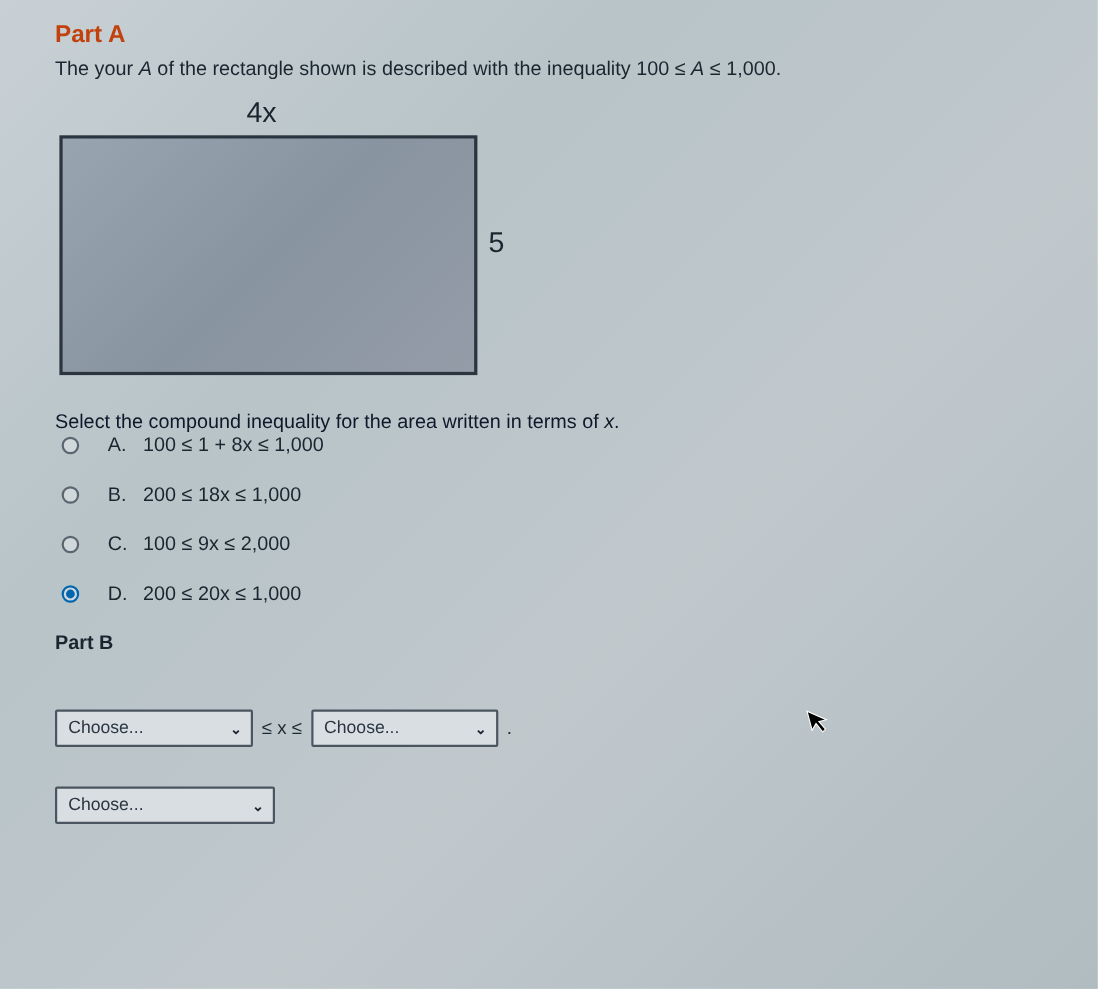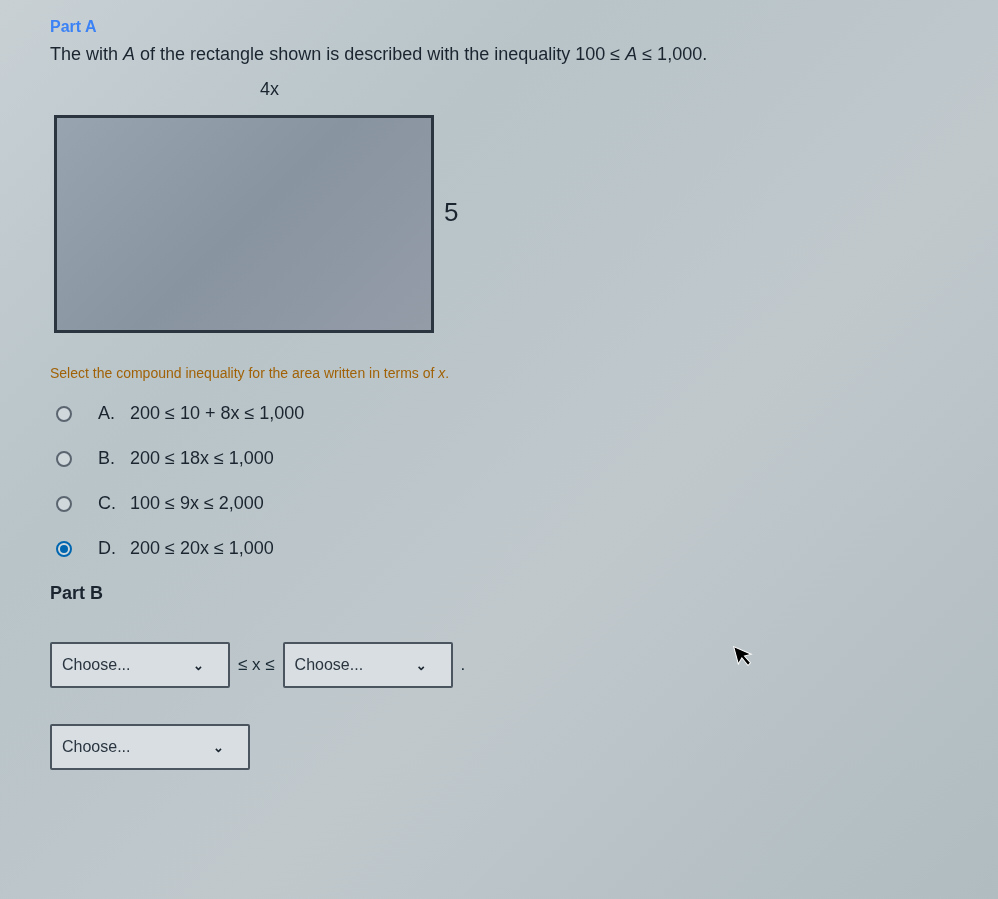--- a/index.html
+++ b/index.html
@@ -8,66 +8,64 @@
     height: 899px;
     background: linear-gradient(135deg, #c8d0d4 0%, #b8c4c8 30%, #c0c8cc 60%, #b0bcc0 100%);
     font-family: Arial, Helvetica, sans-serif;
     color: #1a2530;
     padding: 18px 50px 20px 50px;
     position: relative;
     overflow: hidden;
   }
   .heading {
     font-weight: bold;
-    font-size: 16px;
+    font-size: 22px;
     margin-bottom: 8px;
-    color: #3b82f6;
+    color: #c2410c;
   }
   .prompt-text {
     font-size: 18px;
     color: #1a2530;
     margin-bottom: 22px;
   }
   .italic { font-style: italic; }
   .rect-wrap {
     position: relative;
     width: 420px;
     height: 250px;
     margin-bottom: 28px;
     margin-left: 4px;
   }
   .rect-top-label {
     position: absolute;
     top: -8px;
     left: 170px;
-    font-size: 18px;
+    font-size: 26px;
     color: #1a2530;
     font-weight: 500;
-    margin-left: 36px;
   }
   .rect-shape {
     position: absolute;
     top: 28px;
     left: 0;
     width: 380px;
     height: 218px;
     border: 3px solid #2a3540;
     background: linear-gradient(135deg, #98a4b0 0%, #8894a0 50%, #949ca8 100%);
   }
   .rect-side-label {
     position: absolute;
     top: 110px;
     left: 390px;
     font-size: 26px;
     color: #1a2530;
   }
   .question-text {
-    font-size: 14px;
-    color: #a16207;
-    margin-bottom: 22px;
+    font-size: 18px;
+    color: #0f172a;
   }
   .options { margin-bottom: 24px; }
   .option-row {
     display: flex;
     align-items: center;
     margin-bottom: 24px;
     font-size: 18px;
     color: #1a2530;
   }
   .radio {
@@ -93,40 +91,40 @@
     background: #0066b0;
     border-radius: 50%;
     top: 2px;
     left: 2px;
   }
   .opt-letter { margin-right: 14px; min-width: 18px; }
   .partb-heading {
     font-weight: bold;
     font-size: 18px;
     margin-top: 6px;
-    margin-bottom: 38px;
+    margin-bottom: 50px;
     color: #1a2530;
   }
   .fill-row {
     display: flex;
     align-items: center;
     font-size: 17px;
     color: #1a2a35;
     margin-bottom: 36px;
     flex-wrap: wrap;
     gap: 8px;
   }
   .select-box {
     border: 2px solid #4a5560;
     background: #d8dee2;
-    height: 46px;
+    height: 34px;
     display: inline-flex;
     align-items: center;
     justify-content: space-between;
-    padding: 0 24px 0 10px;
+    padding: 0 8px 0 10px;
     font-size: 16px;
     color: #2a3540;
     cursor: pointer;
     border-radius: 2px;
   }
   .select-box.wide { width: 180px; }
   .select-box.med { width: 170px; }
   .select-box.narrow { width: 200px; }
   .chevron {
     font-size: 13px;
@@ -142,38 +140,38 @@
     color: #000;
     transform: rotate(-15deg);
   }
 </style>
 </head>
 <body>
 
 <div class="heading">Part A</div>
 
 <div class="prompt-text">
-  <span>The with </span><span class="italic">A</span><span> of the rectangle shown is described with the inequality 100 ≤ </span><span class="italic">A</span><span> ≤ 1,000.</span>
+  <span>The your </span><span class="italic">A</span><span> of the rectangle shown is described with the inequality 100 ≤ </span><span class="italic">A</span><span> ≤ 1,000.</span>
 </div>
 
 <div class="rect-wrap">
   <div class="rect-top-label">4x</div>
   <div class="rect-shape"></div>
   <div class="rect-side-label">5</div>
 </div>
 
 <div class="question-text">
   <span>Select the compound inequality for the area written in terms of </span><span class="italic">x</span><span>.</span>
 </div>
 
 <div class="options">
   <div class="option-row">
     <span class="radio"></span>
     <span class="opt-letter">A.</span>
-    <span>200 ≤ 10 + 8x ≤ 1,000</span>
+    <span>100 ≤ 1 + 8x ≤ 1,000</span>
   </div>
   <div class="option-row">
     <span class="radio"></span>
     <span class="opt-letter">B.</span>
     <span>200 ≤ 18x ≤ 1,000</span>
   </div>
   <div class="option-row">
     <span class="radio"></span>
     <span class="opt-letter">C.</span>
     <span>100 ≤ 9x ≤ 2,000</span>

